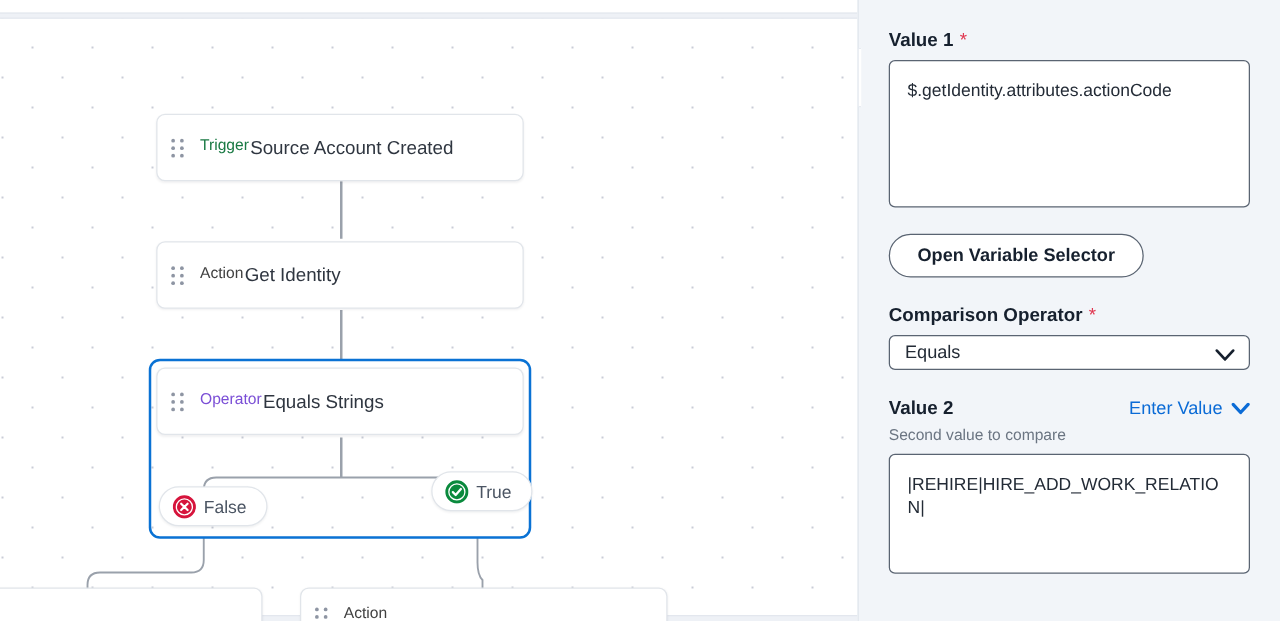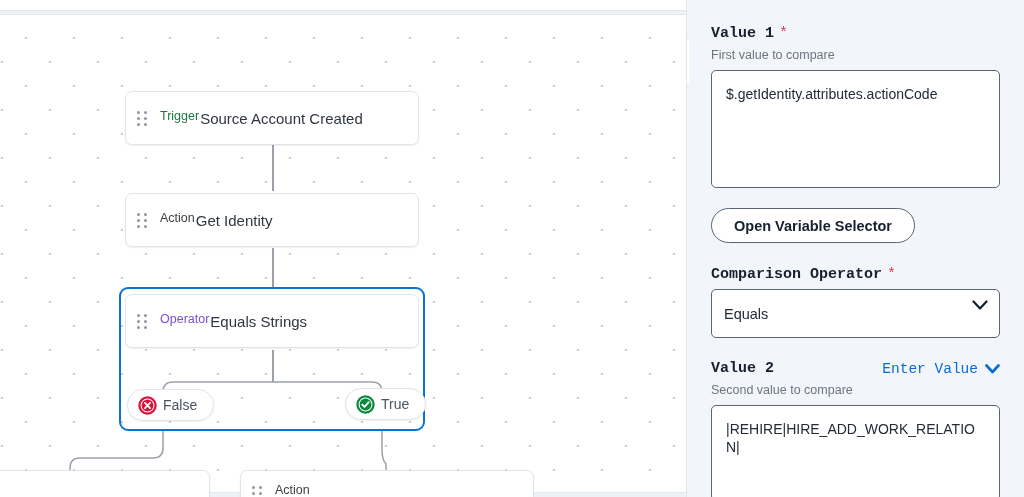--- a/index.html
+++ b/index.html
@@ -96,21 +96,20 @@
     width: 26px; height: 48px;
     background: #ffffff;
     border: 1px solid #e0e5ec; border-right: none;
     border-radius: 26px 0 0 26px;
     display: flex; align-items: center; justify-content: center;
     cursor: pointer;
   }
   .field-label {
     display: flex; align-items: flex-end; justify-content: space-between;
     margin-bottom: 6px;
-    font-family: Liberation Mono, monospace;
   }
   .label-txt { font-size: 15px; font-weight: bold; color: #16202e; }
   .req { color: #e0364f; font-size: 15px; margin-left: 5px; }
   .enter-value {
     display: flex; align-items: center; gap: 7px;
     color: #0b6bd6; font-size: 14.5px; cursor: pointer;
   }
   .helper { font-size: 12.5px; color: #6b7582; margin-bottom: 8px; }
   .ta {
     width: 100%; background: #fff;
@@ -125,21 +124,21 @@
   .btn-pill {
     margin-top: 16px;
     height: 35px; padding: 0 22px;
     background: #fff; border: 1px solid #5a6472; border-radius: 18px;
     font-family: "Liberation Sans", sans-serif;
     font-size: 14.5px; font-weight: bold; color: #16202e;
     cursor: pointer;
   }
   .sel-wrap { position: relative; }
   .sel {
-    width: 100%; height: 49px;
+    width: 100%; height: 28px;
     background: #fff; border: 1px solid #5a6472; border-radius: 5px;
     font-family: "Liberation Sans", sans-serif;
     font-size: 14.5px; color: #232b36;
     padding: 0 24px 0 12px;
     appearance: none; -webkit-appearance: none; outline: none; cursor: pointer;
   }
   .sel-chev { position: absolute; right: 12px; top: 11px; pointer-events: none; }
   .blk { margin-top: 22px; }
 </style>
 </head>
@@ -211,21 +210,21 @@
 
     <div class="branch-pill" style="left:127px; top:389px;">
       <svg class="mark" viewBox="0 0 20 20">
         <circle cx="10" cy="10" r="8.5" fill="none" stroke="#d6143c" stroke-width="2.4"></circle>
         <circle cx="10" cy="10" r="6.2" fill="#d6143c"></circle>
         <path d="M7.3 7.3 L12.7 12.7 M12.7 7.3 L7.3 12.7" stroke="#fff" stroke-width="1.8" stroke-linecap="round"></path>
       </svg>
       <span>False</span>
     </div>
 
-    <div class="branch-pill" style="left:345px; top:388px;">
+    <div class="branch-pill" style="left:345px; top:377px;">
       <svg class="mark" viewBox="0 0 20 20">
         <circle cx="10" cy="10" r="8.5" fill="none" stroke="#0a8a3d" stroke-width="2.4"></circle>
         <circle cx="10" cy="10" r="6.2" fill="#0a8a3d"></circle>
         <path d="M6.6 10.2 L9 12.6 L13.4 7.6" fill="none" stroke="#fff" stroke-width="1.9" stroke-linecap="round" stroke-linejoin="round"></path>
       </svg>
       <span>True</span>
     </div>
 
     <div class="node" style="left:-60px; top:470px; width:270px; height:54px;"></div>
     <div class="node" style="left:240px; top:470px; width:294px; height:54px; align-items:flex-start; padding-top:12px;">
@@ -246,21 +245,20 @@
     <div class="collapse-tab">
       
     </div>
 
     
     <div class="field-label">
       <span>
         <span class="label-txt">Value 1</span><span class="req">*</span>
       </span>
     </div>
-    <div class="helper">First value to compare</div>
     <textarea id="ta1" class="ta" style="">$.getIdentity.attributes.actionCode</textarea>
 
     <button class="btn-pill">Open Variable Selector</button>
 
     
     <div class="blk">
       <div class="field-label">
         <span>
           <span class="label-txt">Comparison Operator</span><span class="req">*</span>
         </span>

